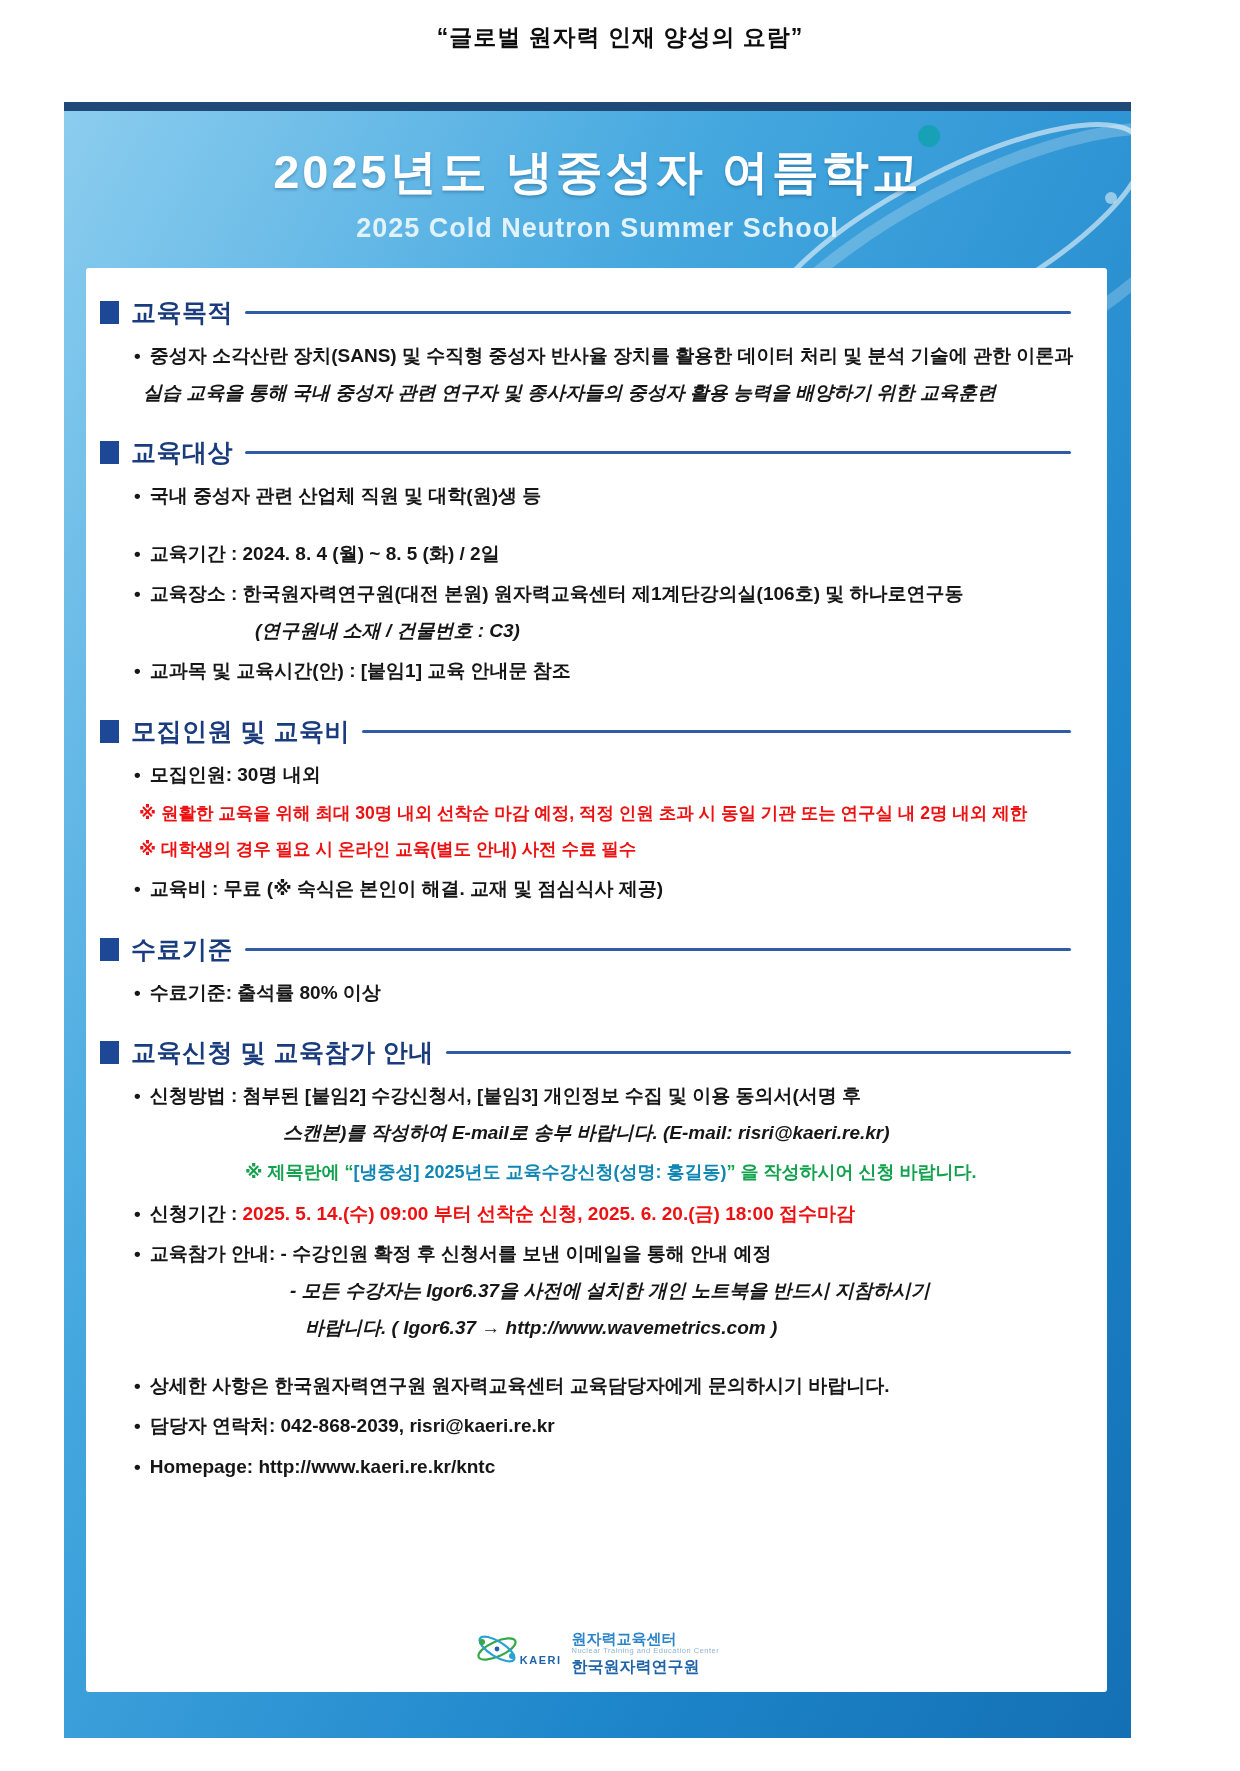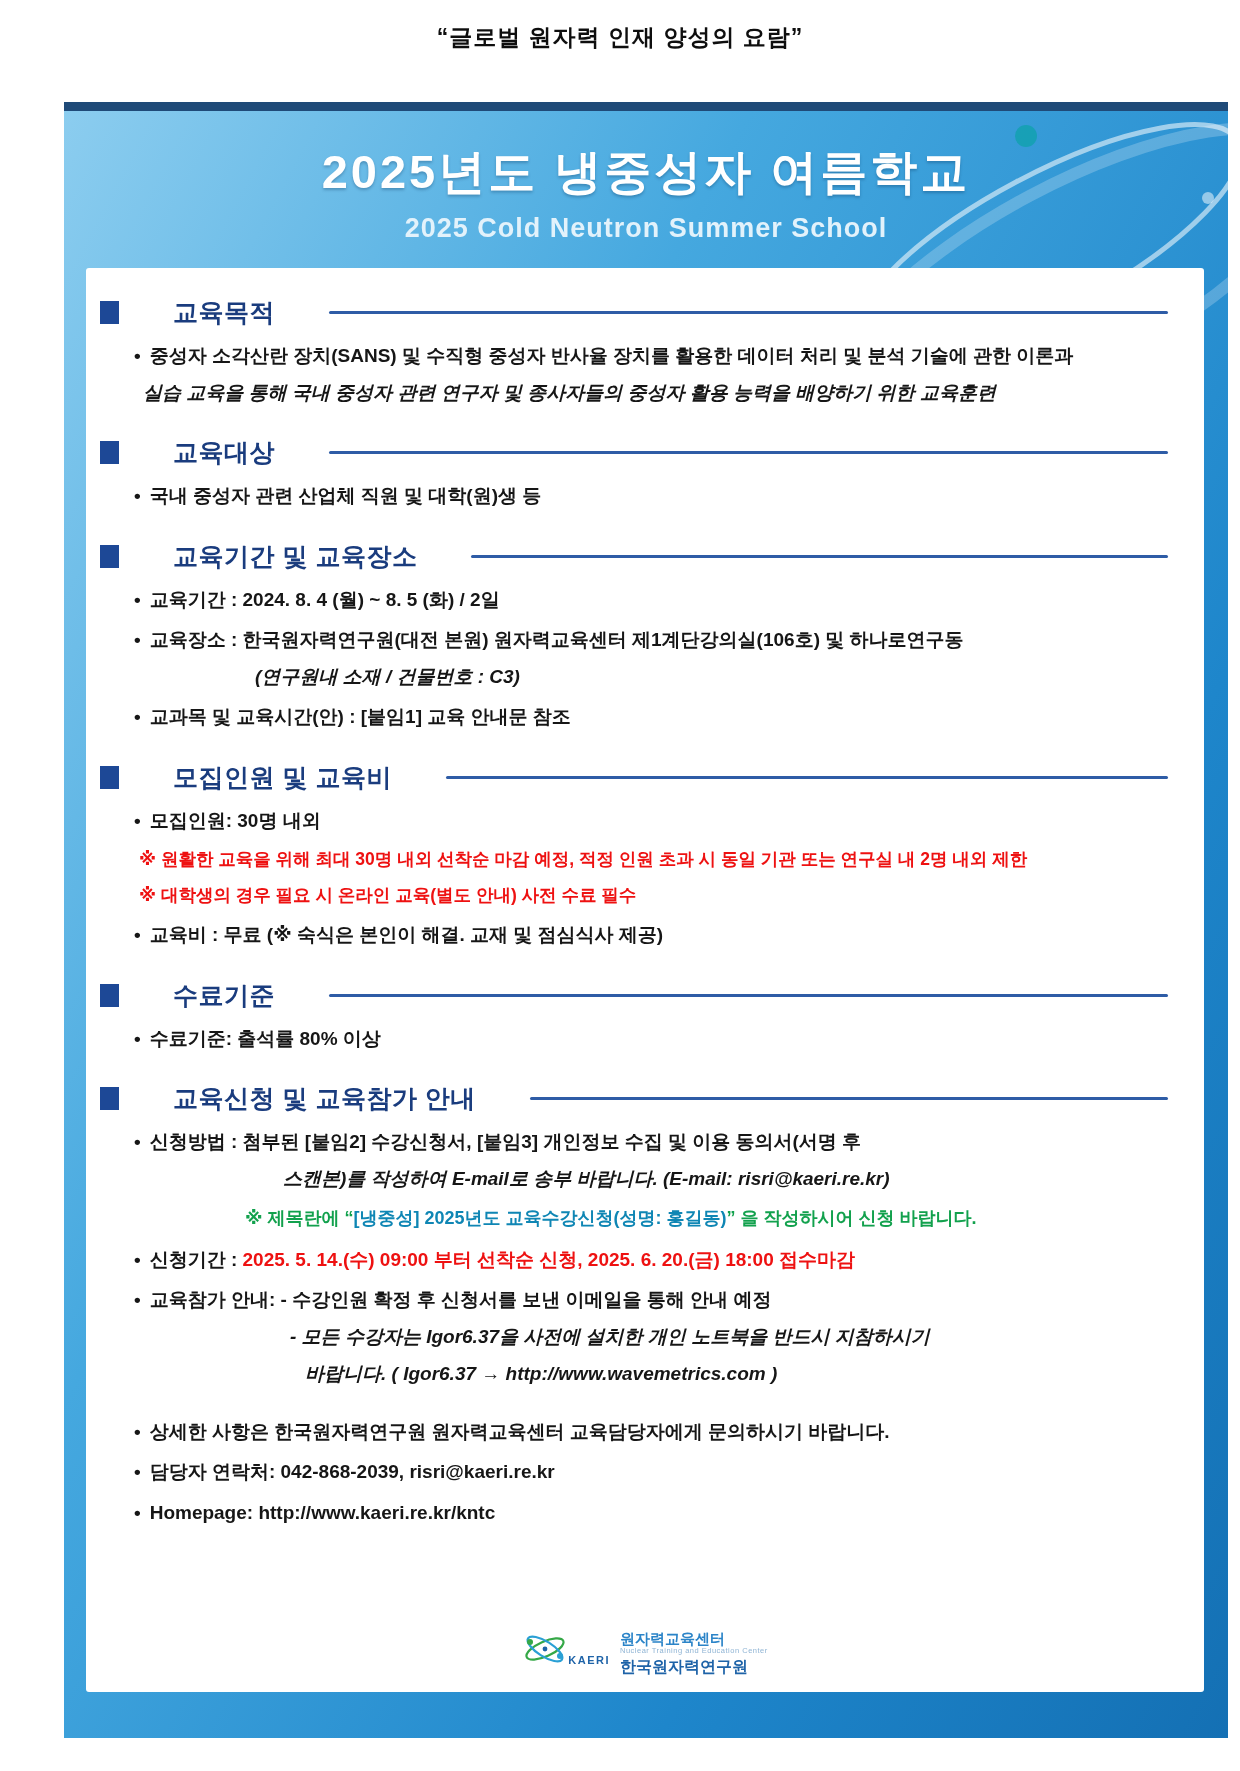--- a/index.html
+++ b/index.html
@@ -7,41 +7,41 @@
     width:1240px;height:1771px;position:relative;background:#ffffff;
     font-family:"Liberation Sans","DejaVu Sans",sans-serif;
     -webkit-font-smoothing:antialiased;
   }
   .tagline{
     padding-top:22px;text-align:center;font-size:23px;font-weight:bold;
     color:#0e0e0e;letter-spacing:1px;
   }
   
   .panel{
-    position:absolute;left:64px;top:102px;width:1164px;height:1636px;
+    position:absolute;left:64px;top:102px;width:1067px;height:1636px;
     background:linear-gradient(118deg,#8ccdef 0%,#45a8df 34%,#1e86cb 72%,#1470b4 100%);
     overflow:hidden;
   }
   .topbar{height:9px;background:#1f4a78;position:relative;z-index:3;}
   .hdr{position:relative;z-index:2;text-align:center;padding-top:30px;}
   .hdr-title{
     font-size:47px;font-weight:800;color:#ffffff;letter-spacing:3px;
     text-shadow:0 2px 3px rgba(0,40,80,.28);
   }
   .hdr-sub{margin-top:9px;font-size:27px;font-weight:bold;color:#e2f2fb;letter-spacing:1px;}
   .atom-svg{position:absolute;top:0;right:0;z-index:1;pointer-events:none;}
   
   .content{
     position:absolute;z-index:2;left:22px;right:24px;top:166px;bottom:46px;
     background:#ffffff;border-radius:3px;box-sizing:border-box;
     padding:8px 36px 0 14px;
   }
   .section{margin-top:30px;}
   .section.first{margin-top:20px;}
-  .sec-head{display:flex;align-items:center;gap:42px;}
+  .sec-head{display:flex;align-items:center;}
   .sq{width:19px;height:23px;background:#1d4896;flex:0 0 auto;margin-right:12px;}
   .sec-title{
     font-size:25px;font-weight:800;color:#1a3c7e;letter-spacing:.5px;white-space:nowrap;
   }
   .rule{flex:1 1 auto;height:3px;background:#2e5ca6;margin-left:12px;border-radius:2px;}
   .b-line{
     display:flex;align-items:flex-end;
     margin:13px 0 13px 34px;
     font-size:19px;font-weight:bold;color:#161616;line-height:1.45;
   }
@@ -121,25 +121,20 @@
         <span class="sec-title">교육대상</span>
         <span class="rule"></span>
       </div>
       <div class="b-line">
         <span class="dot"></span>
         <span class="txt">국내 중성자 관련 산업체 직원 및 대학(원)생 등</span>
       </div>
     </div>
 
     <div class="section">
-      <div class="sec-head">
-        <span class="sq"></span>
-        <span class="sec-title">교육기간 및 교육장소</span>
-        <span class="rule"></span>
-      </div>
       <div class="b-line">
         <span class="dot"></span>
         <span class="txt">교육기간 : 2024. 8. 4 (월) ~ 8. 5 (화) / 2일</span>
       </div>
       <div class="b-line">
         <span class="dot"></span>
         <span class="txt">교육장소 : 한국원자력연구원(대전 본원) 원자력교육센터 제1계단강의실(106호) 및 하나로연구동</span>
       </div>
       <div class="cont cont-loc">(연구원내 소재 / 건물번호 : C3)</div>
       <div class="b-line">

